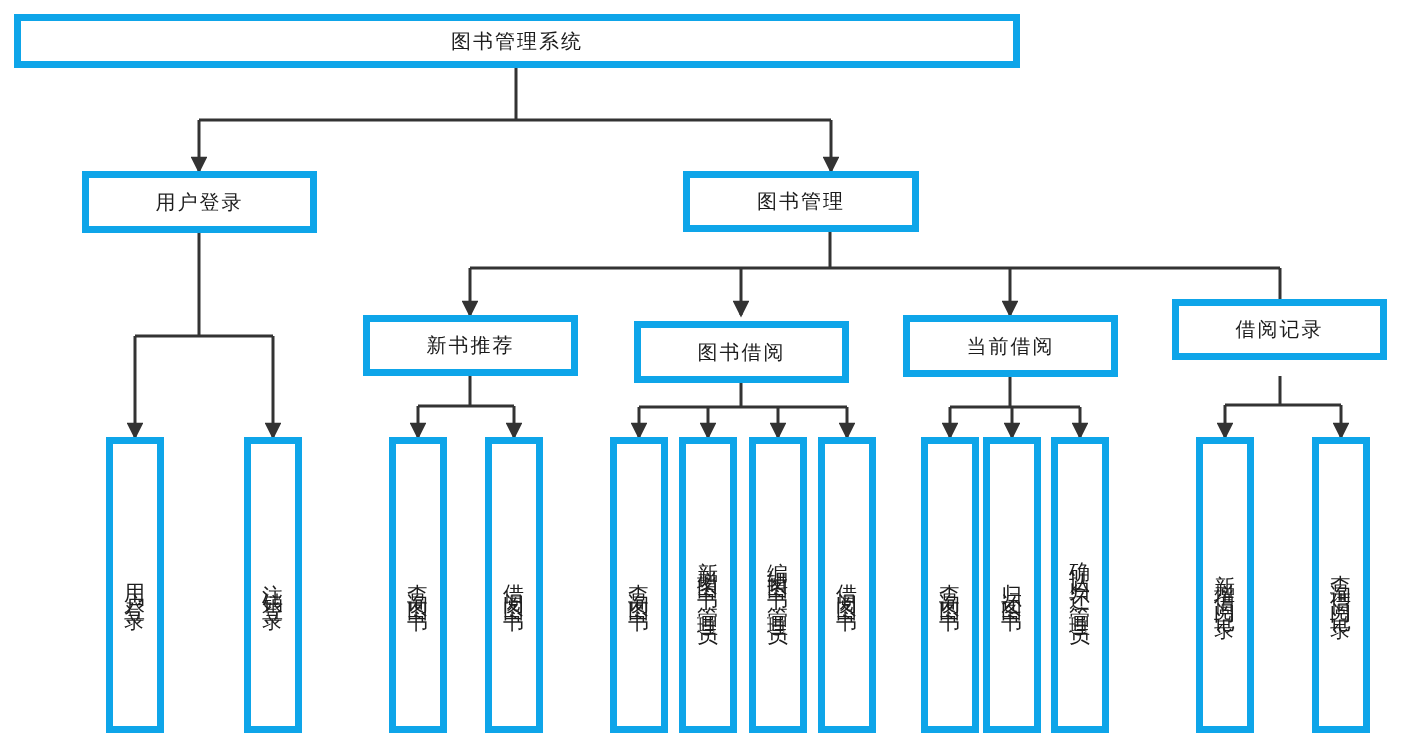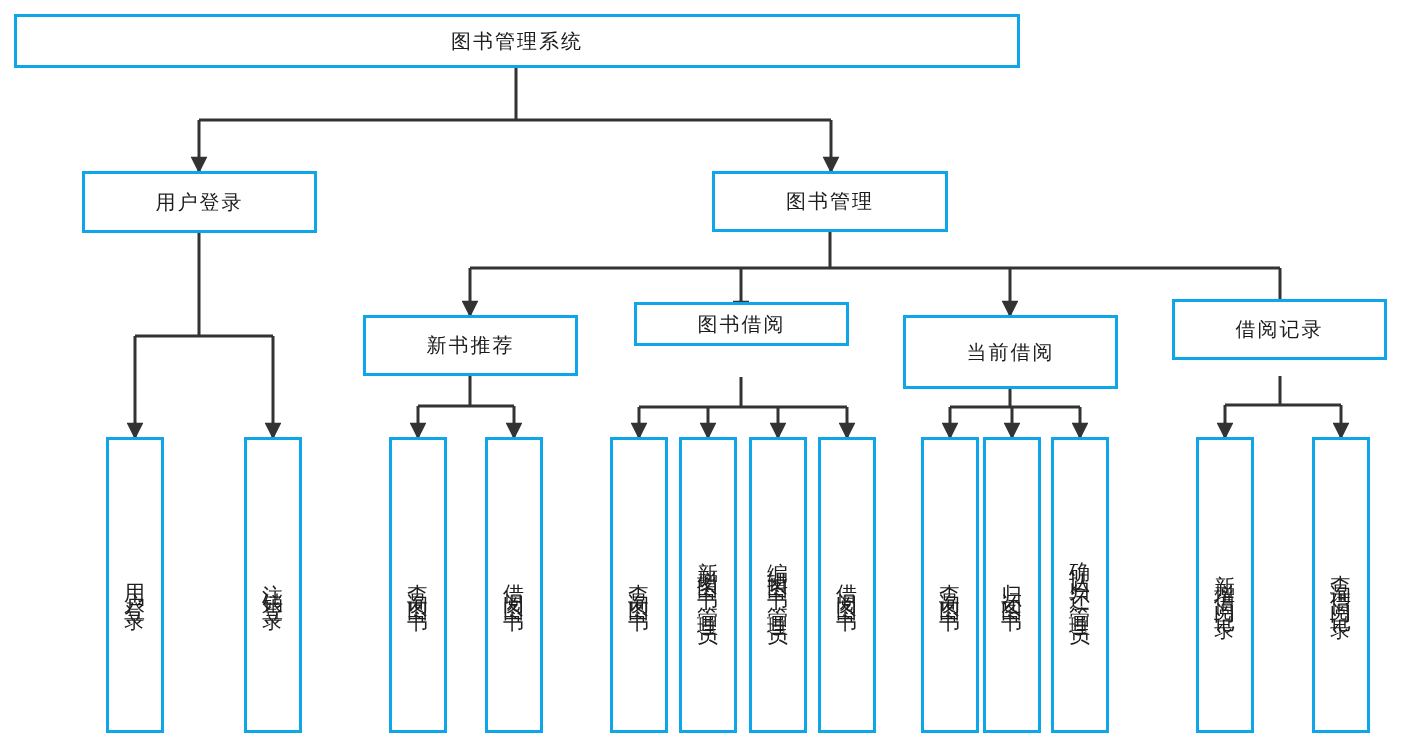--- a/index.html
+++ b/index.html
@@ -20,21 +20,21 @@
     left: 0;
     top: 0;
     width: 1405px;
     height: 747px;
     pointer-events: none;
   }
   .box {
     position: absolute;
     box-sizing: border-box;
     background: #ffffff;
-    border: 3px solid #0ea5e9;
+    border: 7px solid #0ea5e9;
     display: flex;
     align-items: center;
     justify-content: center;
     color: #1c1c1c;
   }
   .box.h span {
     font-size: 20px;
     letter-spacing: 2px;
     white-space: nowrap;
   }
@@ -112,31 +112,31 @@
     </g>
   </svg>
 
   <div class="box h" style="left:14px; top:14px; width:1006px; height:54px">
     <span>图书管理系统</span>
   </div>
 
   <div class="box h" style="left:82px; top:171px; width:235px; height:62px">
     <span>用户登录</span>
   </div>
-  <div class="box h" style="left:712px; top:171px; width:236px; height:61px">
+  <div class="box h" style="left:683px; top:171px; width:236px; height:61px">
     <span>图书管理</span>
   </div>
 
   <div class="box h" style="left:363px; top:315px; width:215px; height:61px">
     <span>新书推荐</span>
   </div>
-  <div class="box h" style="left:634px; top:302px; width:215px; height:44px">
+  <div class="box h" style="left:634px; top:321px; width:215px; height:62px">
     <span>图书借阅</span>
   </div>
-  <div class="box h" style="left:903px; top:315px; width:215px; height:74px">
+  <div class="box h" style="left:903px; top:315px; width:215px; height:62px">
     <span>当前借阅</span>
   </div>
   <div class="box h" style="left:1172px; top:299px; width:215px; height:61px">
     <span>借阅记录</span>
   </div>
 
   <div class="box v leaf" style="left:106px">
     <span>用户登录</span>
   </div>
   <div class="box v leaf" style="left:244px">

